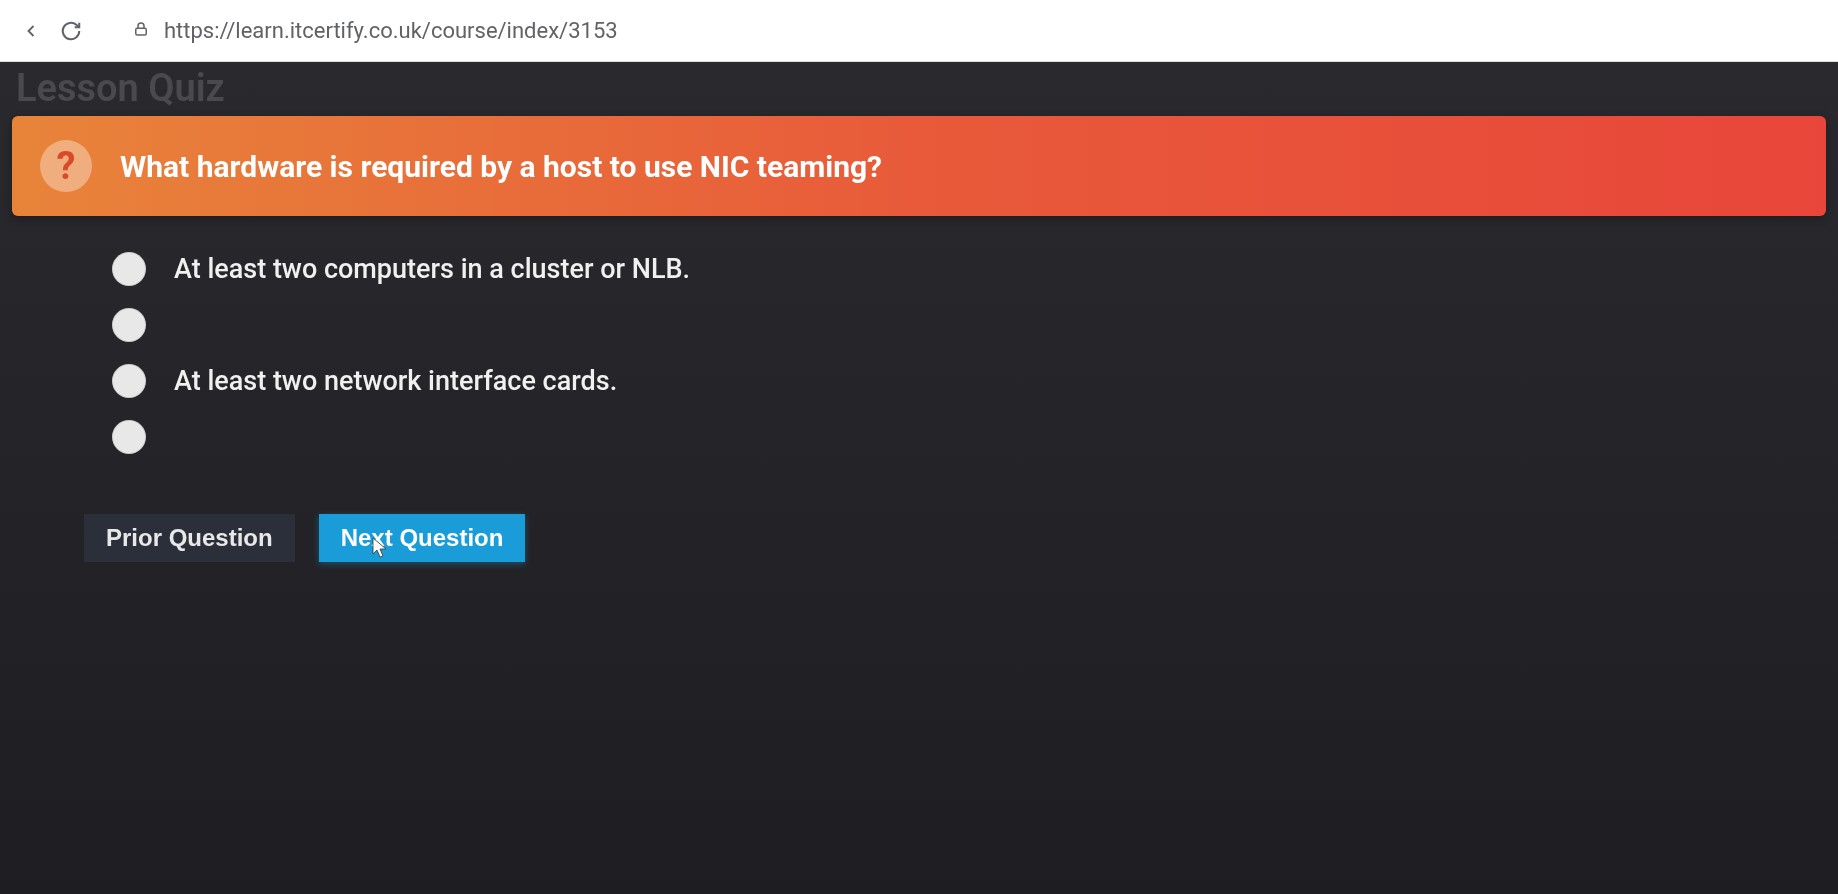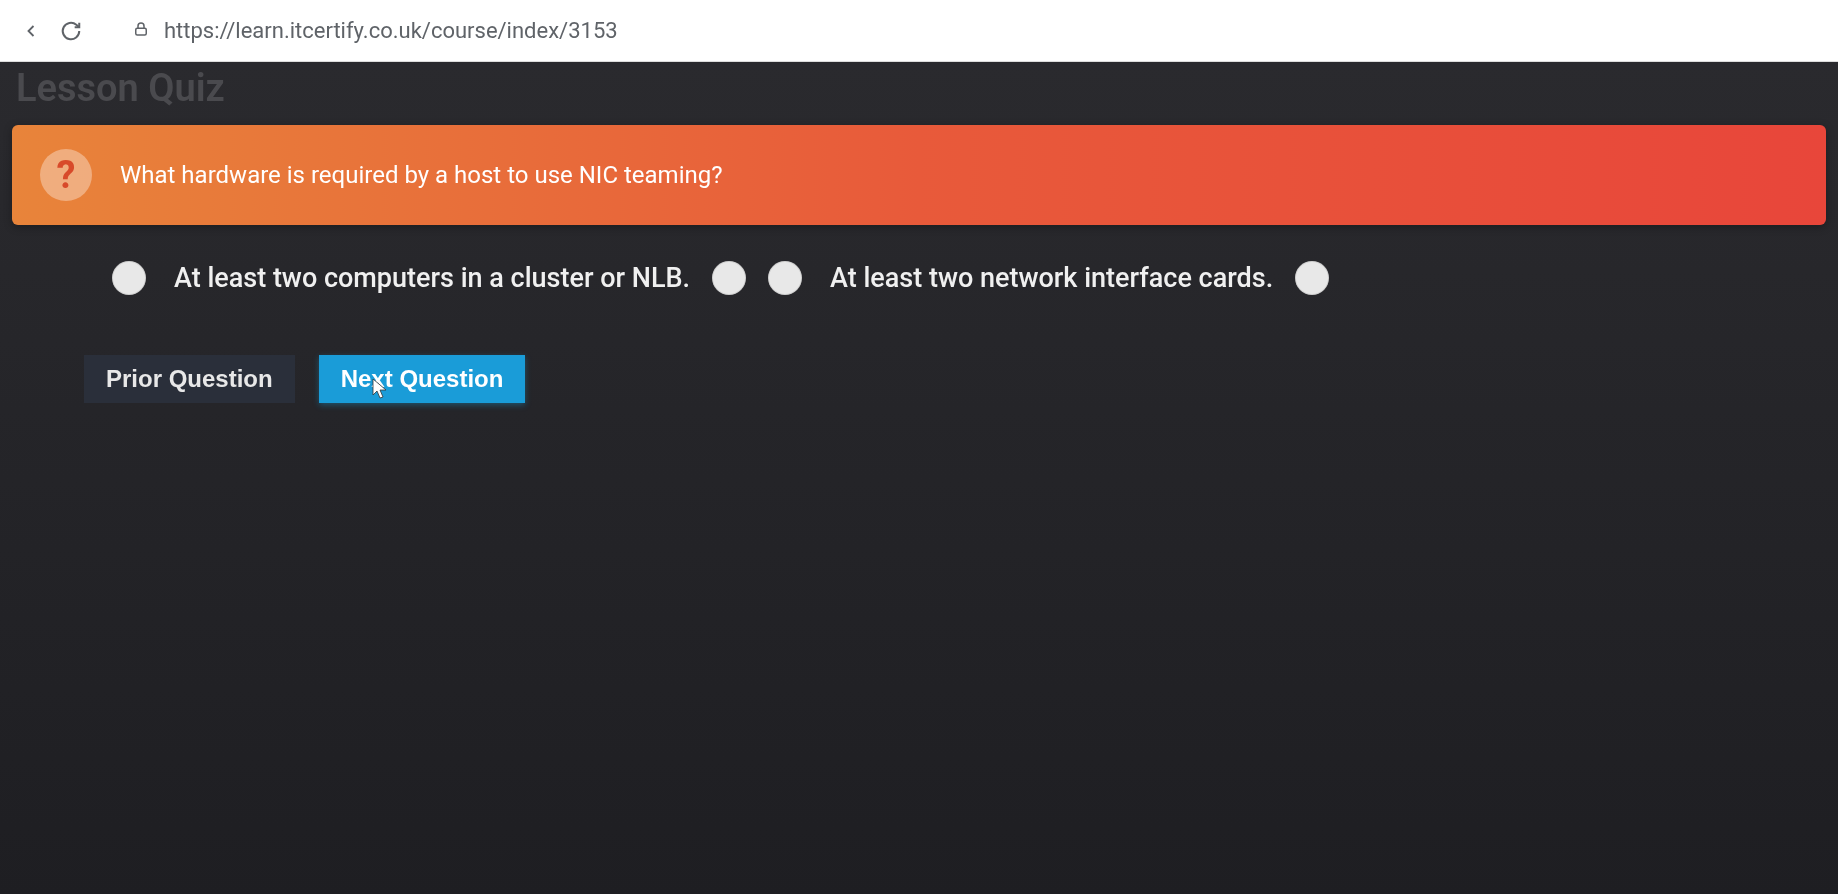--- a/index.html
+++ b/index.html
@@ -51,21 +51,21 @@
     }
     .page-content {
       background: linear-gradient(180deg, #2a2a2e 0%, #1e1e22 100%);
       min-height: calc(100% - 58px);
       padding: 0 12px 12px 12px;
     }
     .page-title {
       color: #4a4a4e;
       font-size: 38px;
       font-weight: 600;
-      padding: 4px 0 15px 4px;
+      padding: 4px 0 6px 4px;
     }
     .question-card {
       background: linear-gradient(90deg, #e8843a 0%, #e85a3a 50%, #e8463a 100%);
       border-radius: 6px;
       padding: 24px 28px;
       display: flex;
       align-items: center;
       gap: 28px;
       margin-bottom: 36px;
       box-shadow: 0 2px 8px rgba(0,0,0,0.3);
@@ -80,28 +80,28 @@
       justify-content: center;
       flex-shrink: 0;
     }
     .question-icon-inner {
       color: #d84a2a;
       font-size: 38px;
       font-weight: 700;
     }
     .question-text {
       color: #fff;
-      font-size: 24px;
-      font-weight: 400;
+      font-size: 30px;
+      font-weight: 700;
       text-align: right;
     }
     .answers {
       padding-left: 100px;
       display: flex;
-      flex-direction: row;
+      flex-direction: column;
       gap: 22px;
       margin-bottom: 60px;
       text-align: center;
     }
     .answer-row {
       display: flex;
       align-items: center;
       gap: 28px;
       cursor: pointer;
     }

